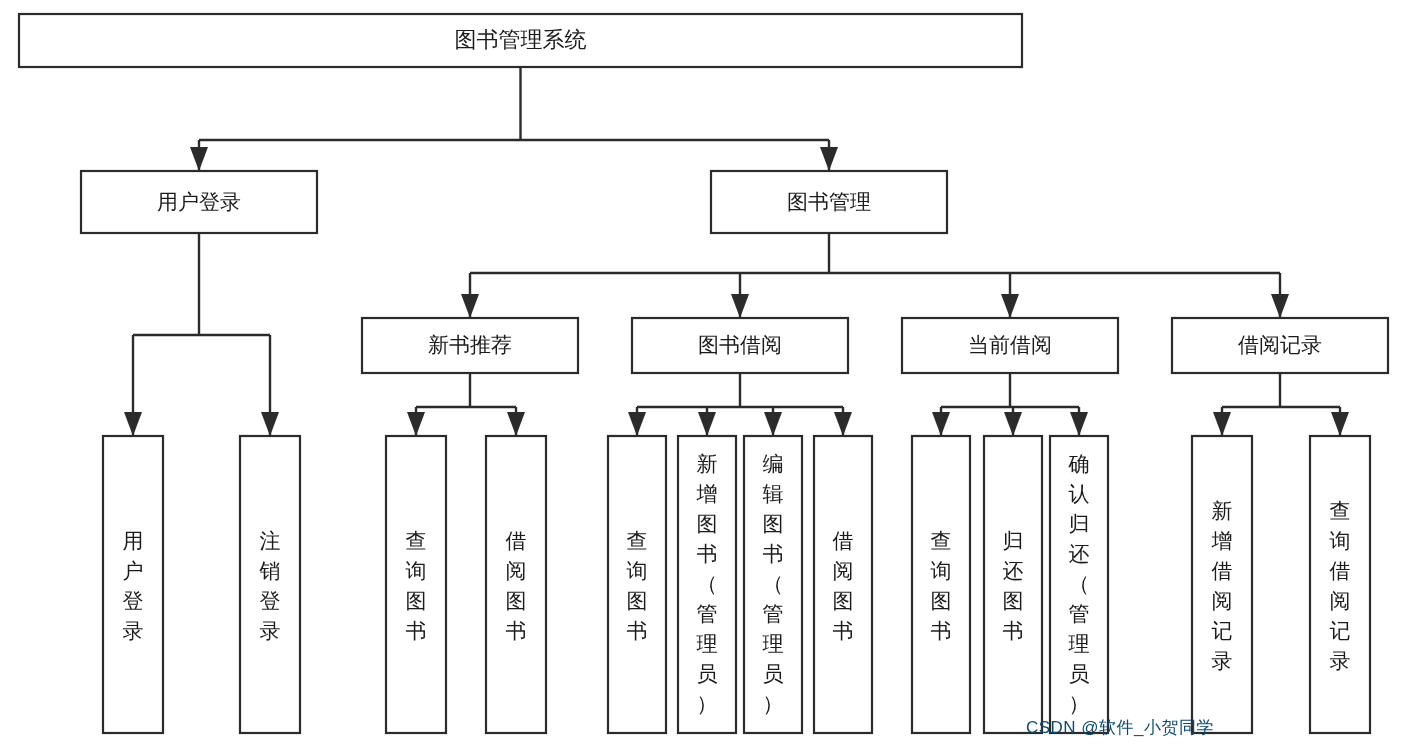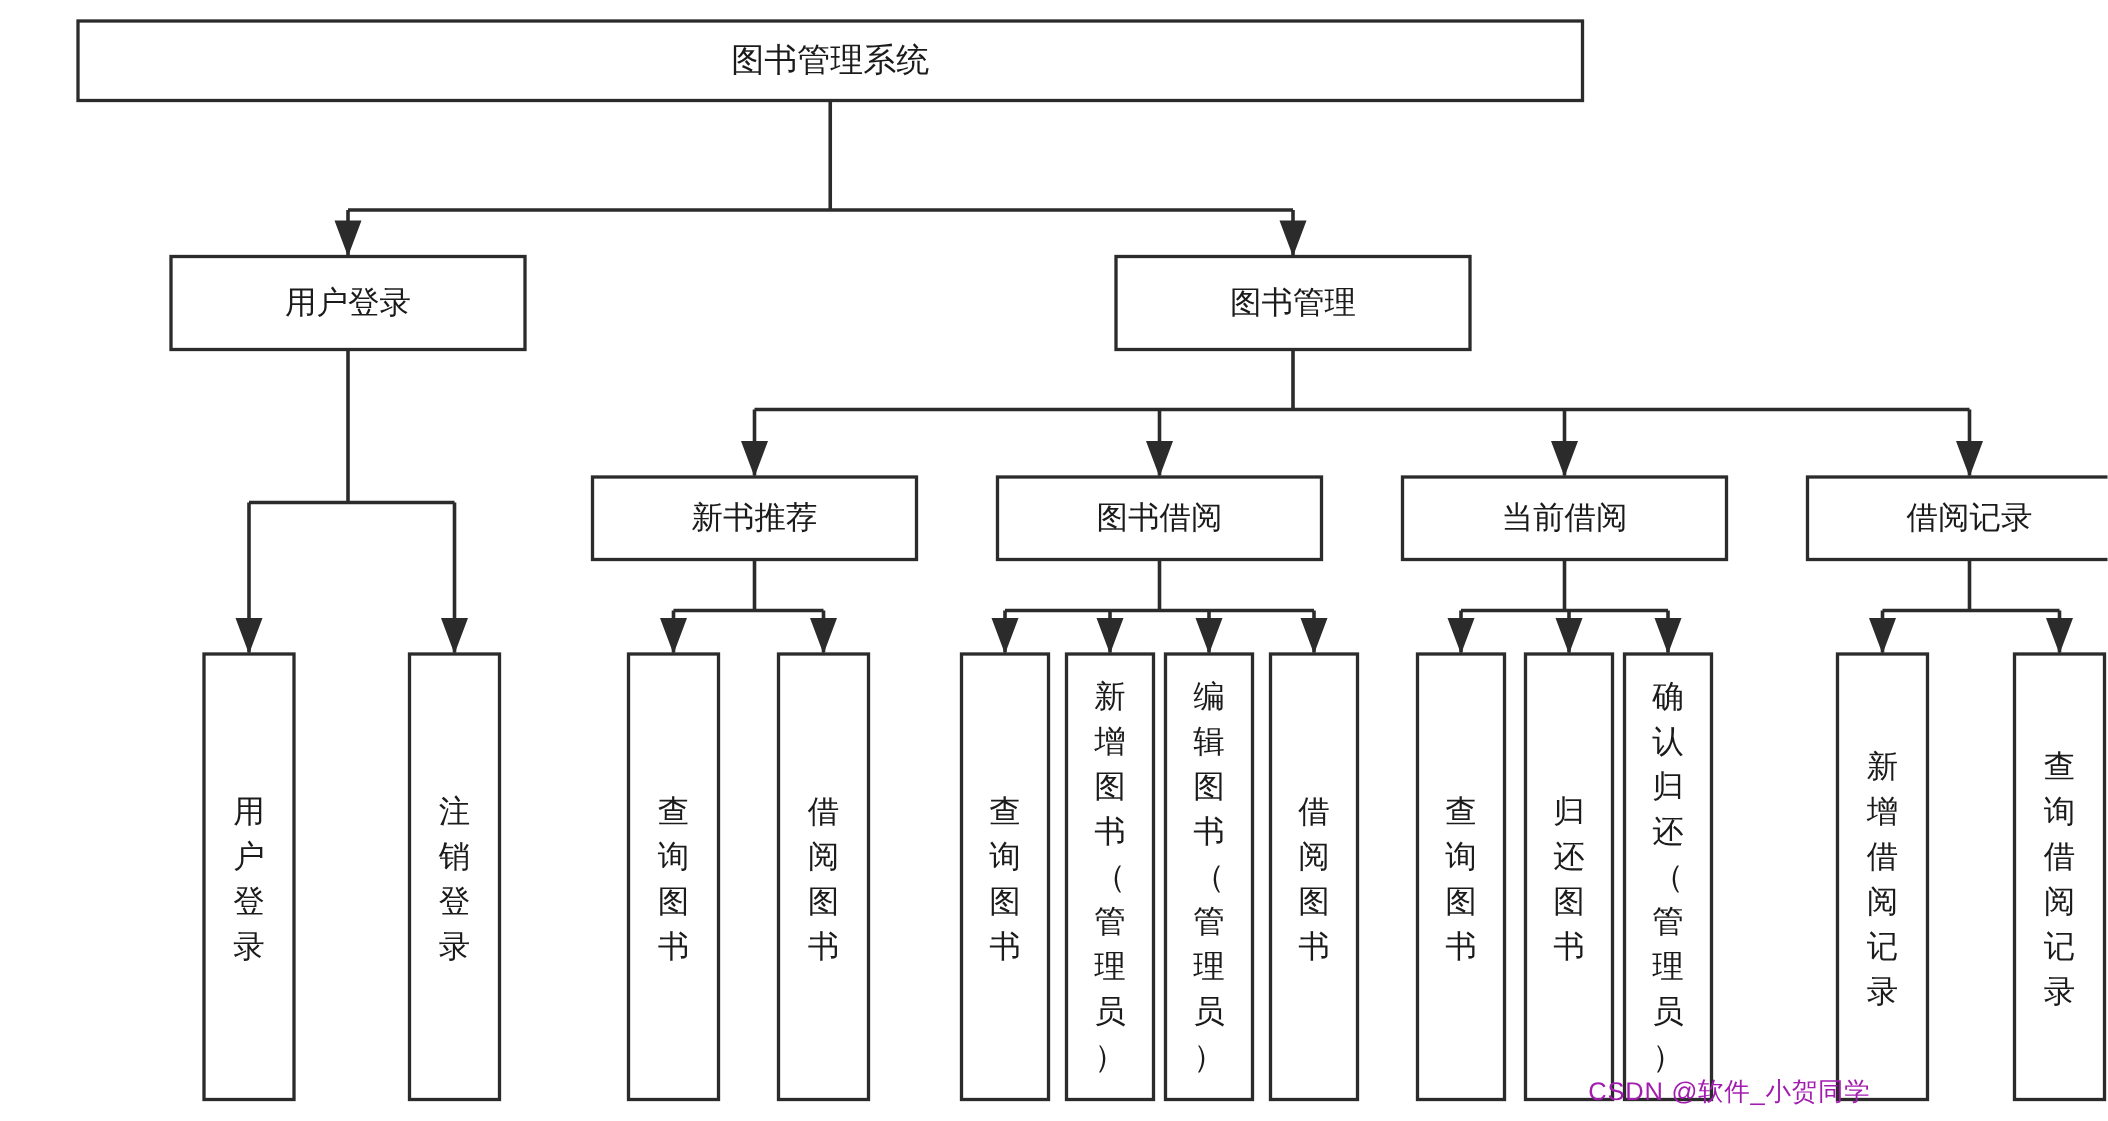--- a/index.html
+++ b/index.html
@@ -11,21 +11,20 @@
     width: 1405px;
     height: 747px;
     font-family: "Liberation Sans", "DejaVu Sans", sans-serif;
     overflow: hidden;
   }
   #diagram-root {
     position: relative;
     width: 1226px;
     height: 747px;
     background: #ffffff;
-    margin-left: 33px;
   }
   svg#flow {
     position: absolute;
     left: 0;
     top: 0;
     width: 1405px;
     height: 747px;
     display: block;
   }
   .node-rect {
@@ -60,21 +59,21 @@
   .arrowhead {
     fill: #2b2b2b;
     stroke: none;
   }
   .watermark {
     position: absolute;
     right: 12px;
     bottom: 8px;
     font-family: "Liberation Sans", "DejaVu Sans", sans-serif;
     font-size: 17px;
-    color: #a21caf;
+    color: #0c4a6e;
     letter-spacing: 0.5px;
     white-space: nowrap;
     user-select: none;
   }
 </style>
 </head>
 <body>
 
 <div id="diagram-root">
 

